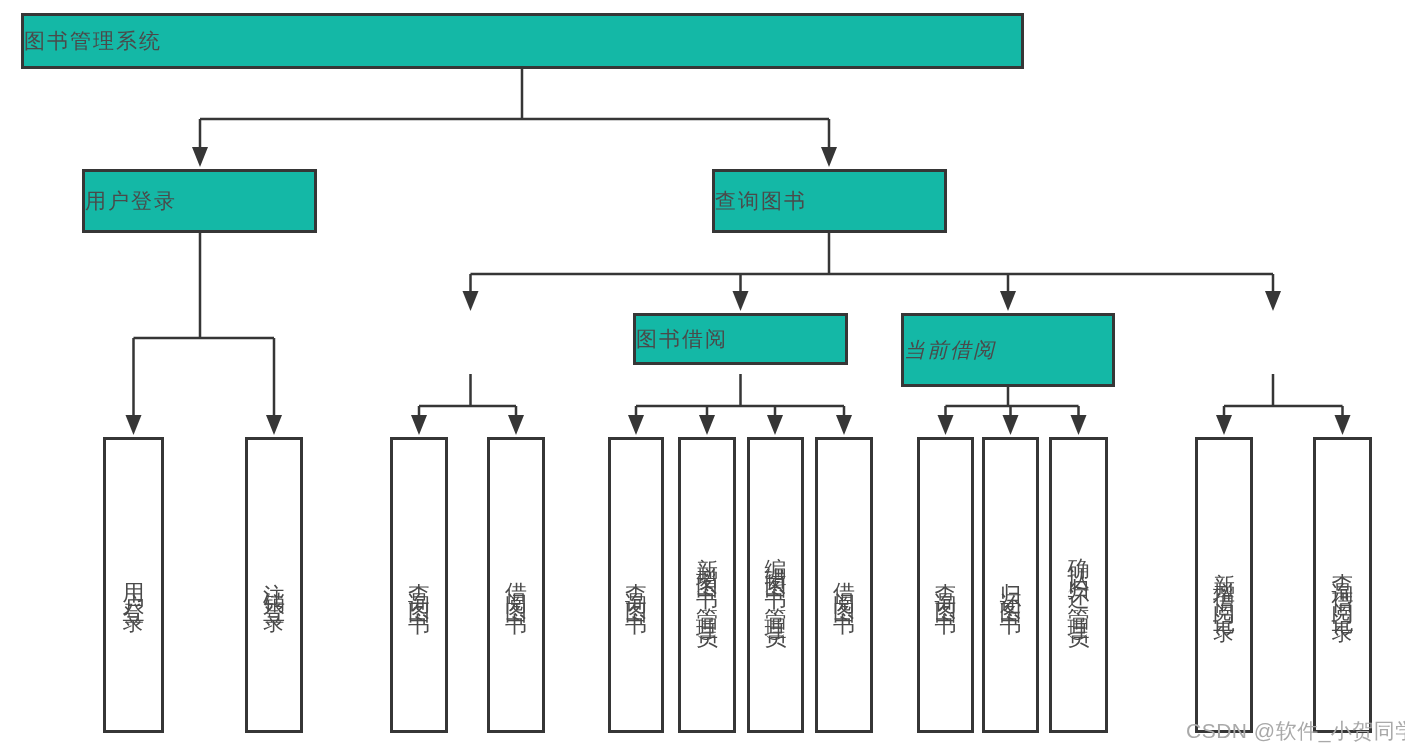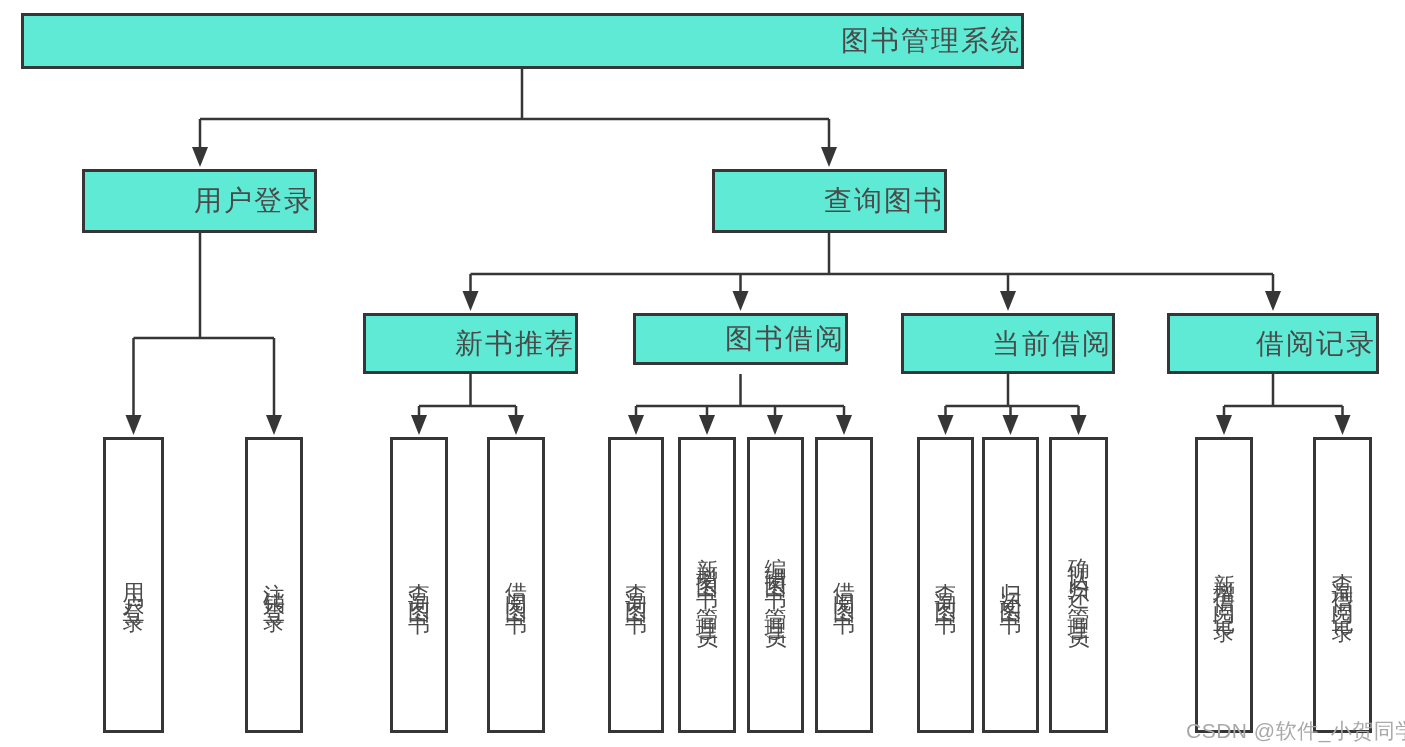--- a/index.html
+++ b/index.html
@@ -28,25 +28,25 @@
     fill: none;
   }
   .connectors polygon {
     fill: var(--line);
     stroke: none;
   }
   .hbox {
     position: absolute;
     box-sizing: border-box;
     border: 3px solid var(--line);
-    background: #5eead4;
+    background: #14b8a6;
     display: flex;
     align-items: center;
-    justify-content: flex-end;
-    font-size: 28px;
+    justify-content: flex-start;
+    font-size: 21px;
     color: var(--text);
     letter-spacing: 2px;
     z-index: 2;
     white-space: nowrap;
   }
   .vbox {
     position: absolute;
     box-sizing: border-box;
     border: 3px solid var(--line);
     background: #ffffff;
@@ -126,31 +126,25 @@
     <span>图书管理系统</span>
   </div>
 
   <div class="hbox" style="left:82px; top:169px; width:235px; height:64px;">
     <span>用户登录</span>
   </div>
   <div class="hbox" style="left:712px; top:169px; width:235px; height:64px;">
     <span>查询图书</span>
   </div>
 
-  <div class="hbox" style="left:363px; top:313px; width:215px; height:61px;">
-    <span>新书推荐</span>
-  </div>
   <div class="hbox" style="left:633px; top:313px; width:215px; height:52px;">
     <span>图书借阅</span>
   </div>
-  <div class="hbox" style="left:901px; top:313px; width:214px; height:61px;">
+  <div class="hbox" style="left:901px; top:313px; width:214px; height:74px;font-style:italic;">
     <span>当前借阅</span>
-  </div>
-  <div class="hbox" style="left:1167px; top:313px; width:212px; height:61px;">
-    <span>借阅记录</span>
   </div>
 
   <div class="vbox" style="left:103px; top:437px; width:61px; height:296px;">
     <span class="vtext">用户登录</span>
   </div>
   <div class="vbox" style="left:245px; top:437px; width:58px; height:296px;">
     <span class="vtext">注销登录</span>
   </div>
 
   <div class="vbox" style="left:390px; top:437px; width:58px; height:296px;">

